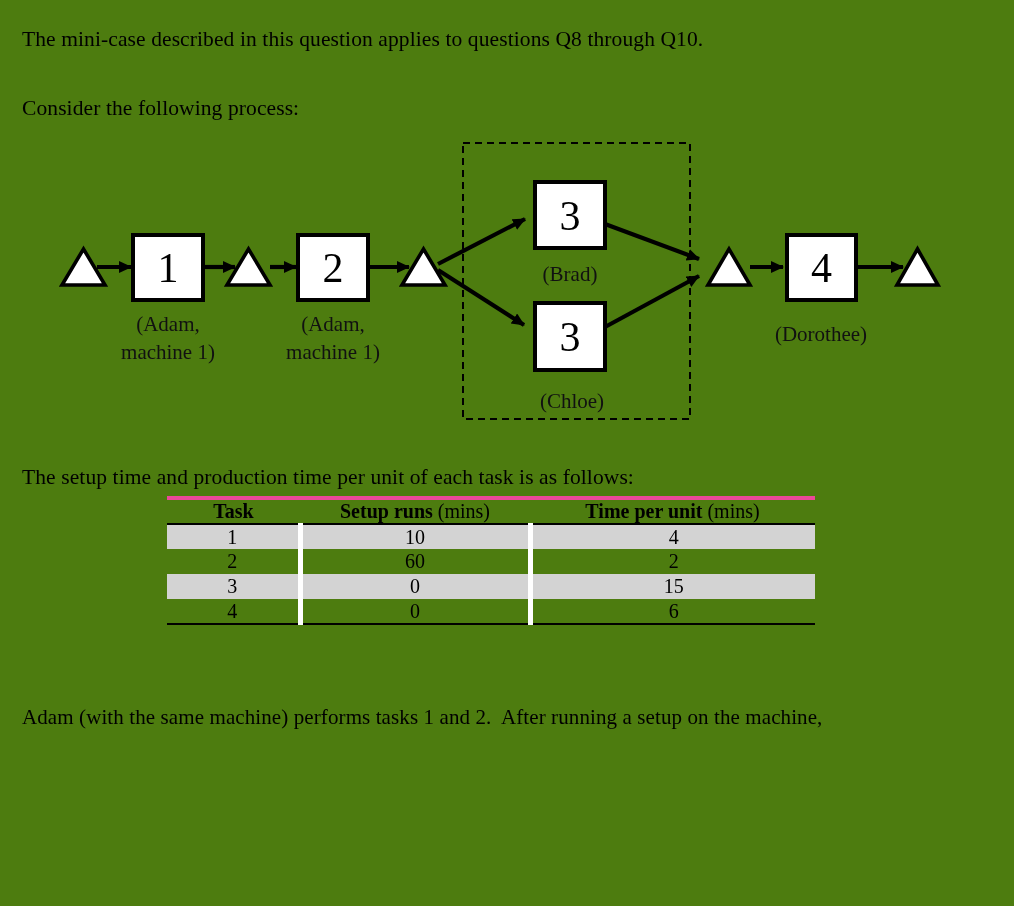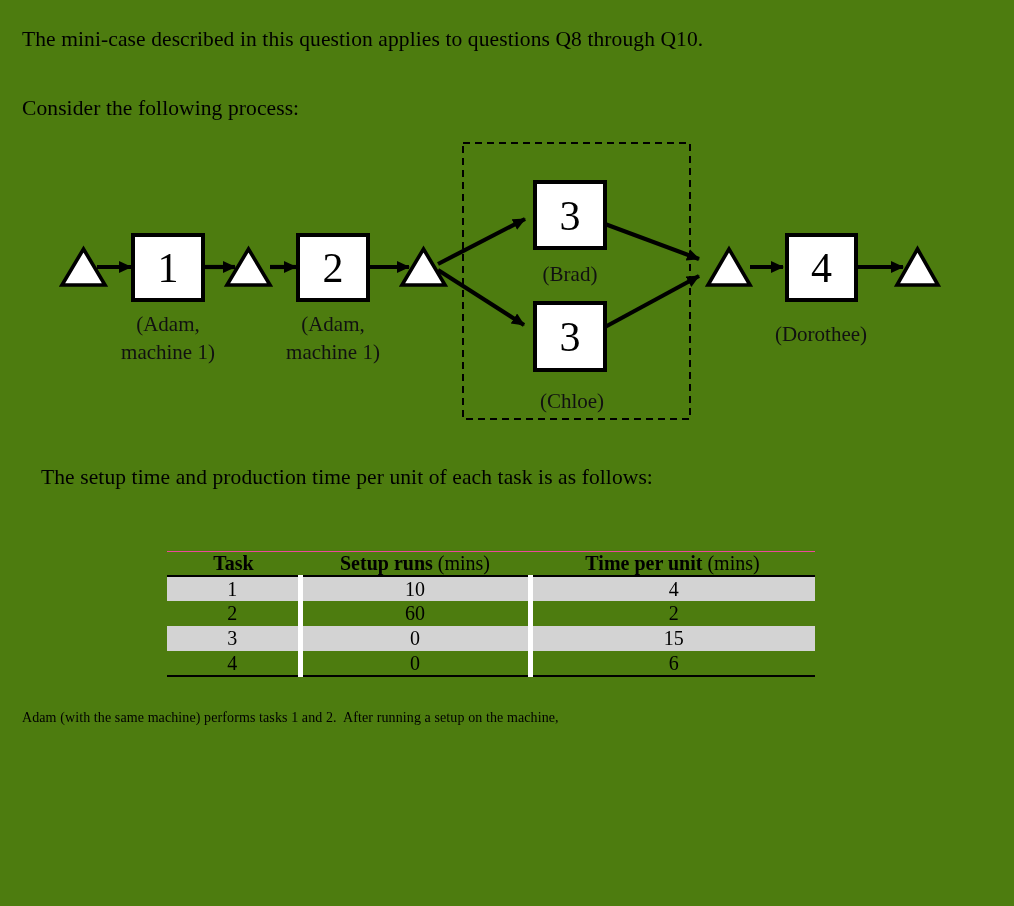--- a/index.html
+++ b/index.html
@@ -4,49 +4,49 @@
 <style>
   html,body { margin:0; padding:0; background:#ffffff; }
   .page {
     position:relative; width:1014px; height:906px; background:#4d7c0f;
     font-family:"Liberation Serif","DejaVu Serif",serif; color:#000;
     overflow:hidden;
   }
   .bodytext { position:absolute; left:22px; font-size:21.5px; letter-spacing:0.1px; white-space:pre-wrap; }
   #intro-line1 { top:27px; }
   #intro-line2 { top:96px; }
-  #table-intro { top:465px;margin-left:19px; }
+  #table-intro { top:465px; }
 
   
   #diagram { position:absolute; left:0; top:140px; width:1014px; height:295px; }
   .diag-label { font-family:"Liberation Serif","DejaVu Serif",serif; font-size:21px; fill:#111; }
   .diag-num   { font-family:"Liberation Serif","DejaVu Serif",serif; font-size:42px; fill:#000; }
 
   
   .setup-table {
-    position:absolute; left:167px; top:551px; width:648px;
+    position:absolute; left:167px; top:496px; width:648px;
     border-collapse:collapse; table-layout:fixed;
-    border-top:1px solid #ec4899; border-bottom:2px solid #000;
+    border-top:4px solid #ec4899; border-bottom:2px solid #000;
     font-size:20px;
   }
   .setup-table th {
     height:23px; padding:0; text-align:center; vertical-align:middle;
     border-bottom:2px solid #000; font-weight:normal; white-space:pre;
   }
   .setup-table th b { font-weight:bold; }
   .setup-table td {
     height:25px; padding:0; text-align:center; vertical-align:middle;
     box-sizing:border-box;
   }
   .setup-table tr.shaded td { background:#d3d3d3; }
   .setup-table td:not(:last-child) { border-right:5px solid #ffffff; }
 
   
   #paragraph { position:absolute; left:22px; top:699px; width:965px; }
-  #paragraph .pline { font-size:14px; line-height:37.5px; white-space:pre-wrap; letter-spacing:0.1px; }
+  #paragraph .pline { font-size:21px; line-height:37.5px; white-space:pre-wrap; letter-spacing:0.1px; }
 </style>
 </head>
 <body>
 
 <div class="page">
 
   <div class="bodytext" id="intro-line1">The mini-case described in this question applies to questions Q8 through Q10.</div>
   <div class="bodytext" id="intro-line2">Consider the following process:</div>
 
   <svg id="diagram" viewBox="0 0 1014 295" xmlns="http://www.w3.org/2000/svg">

